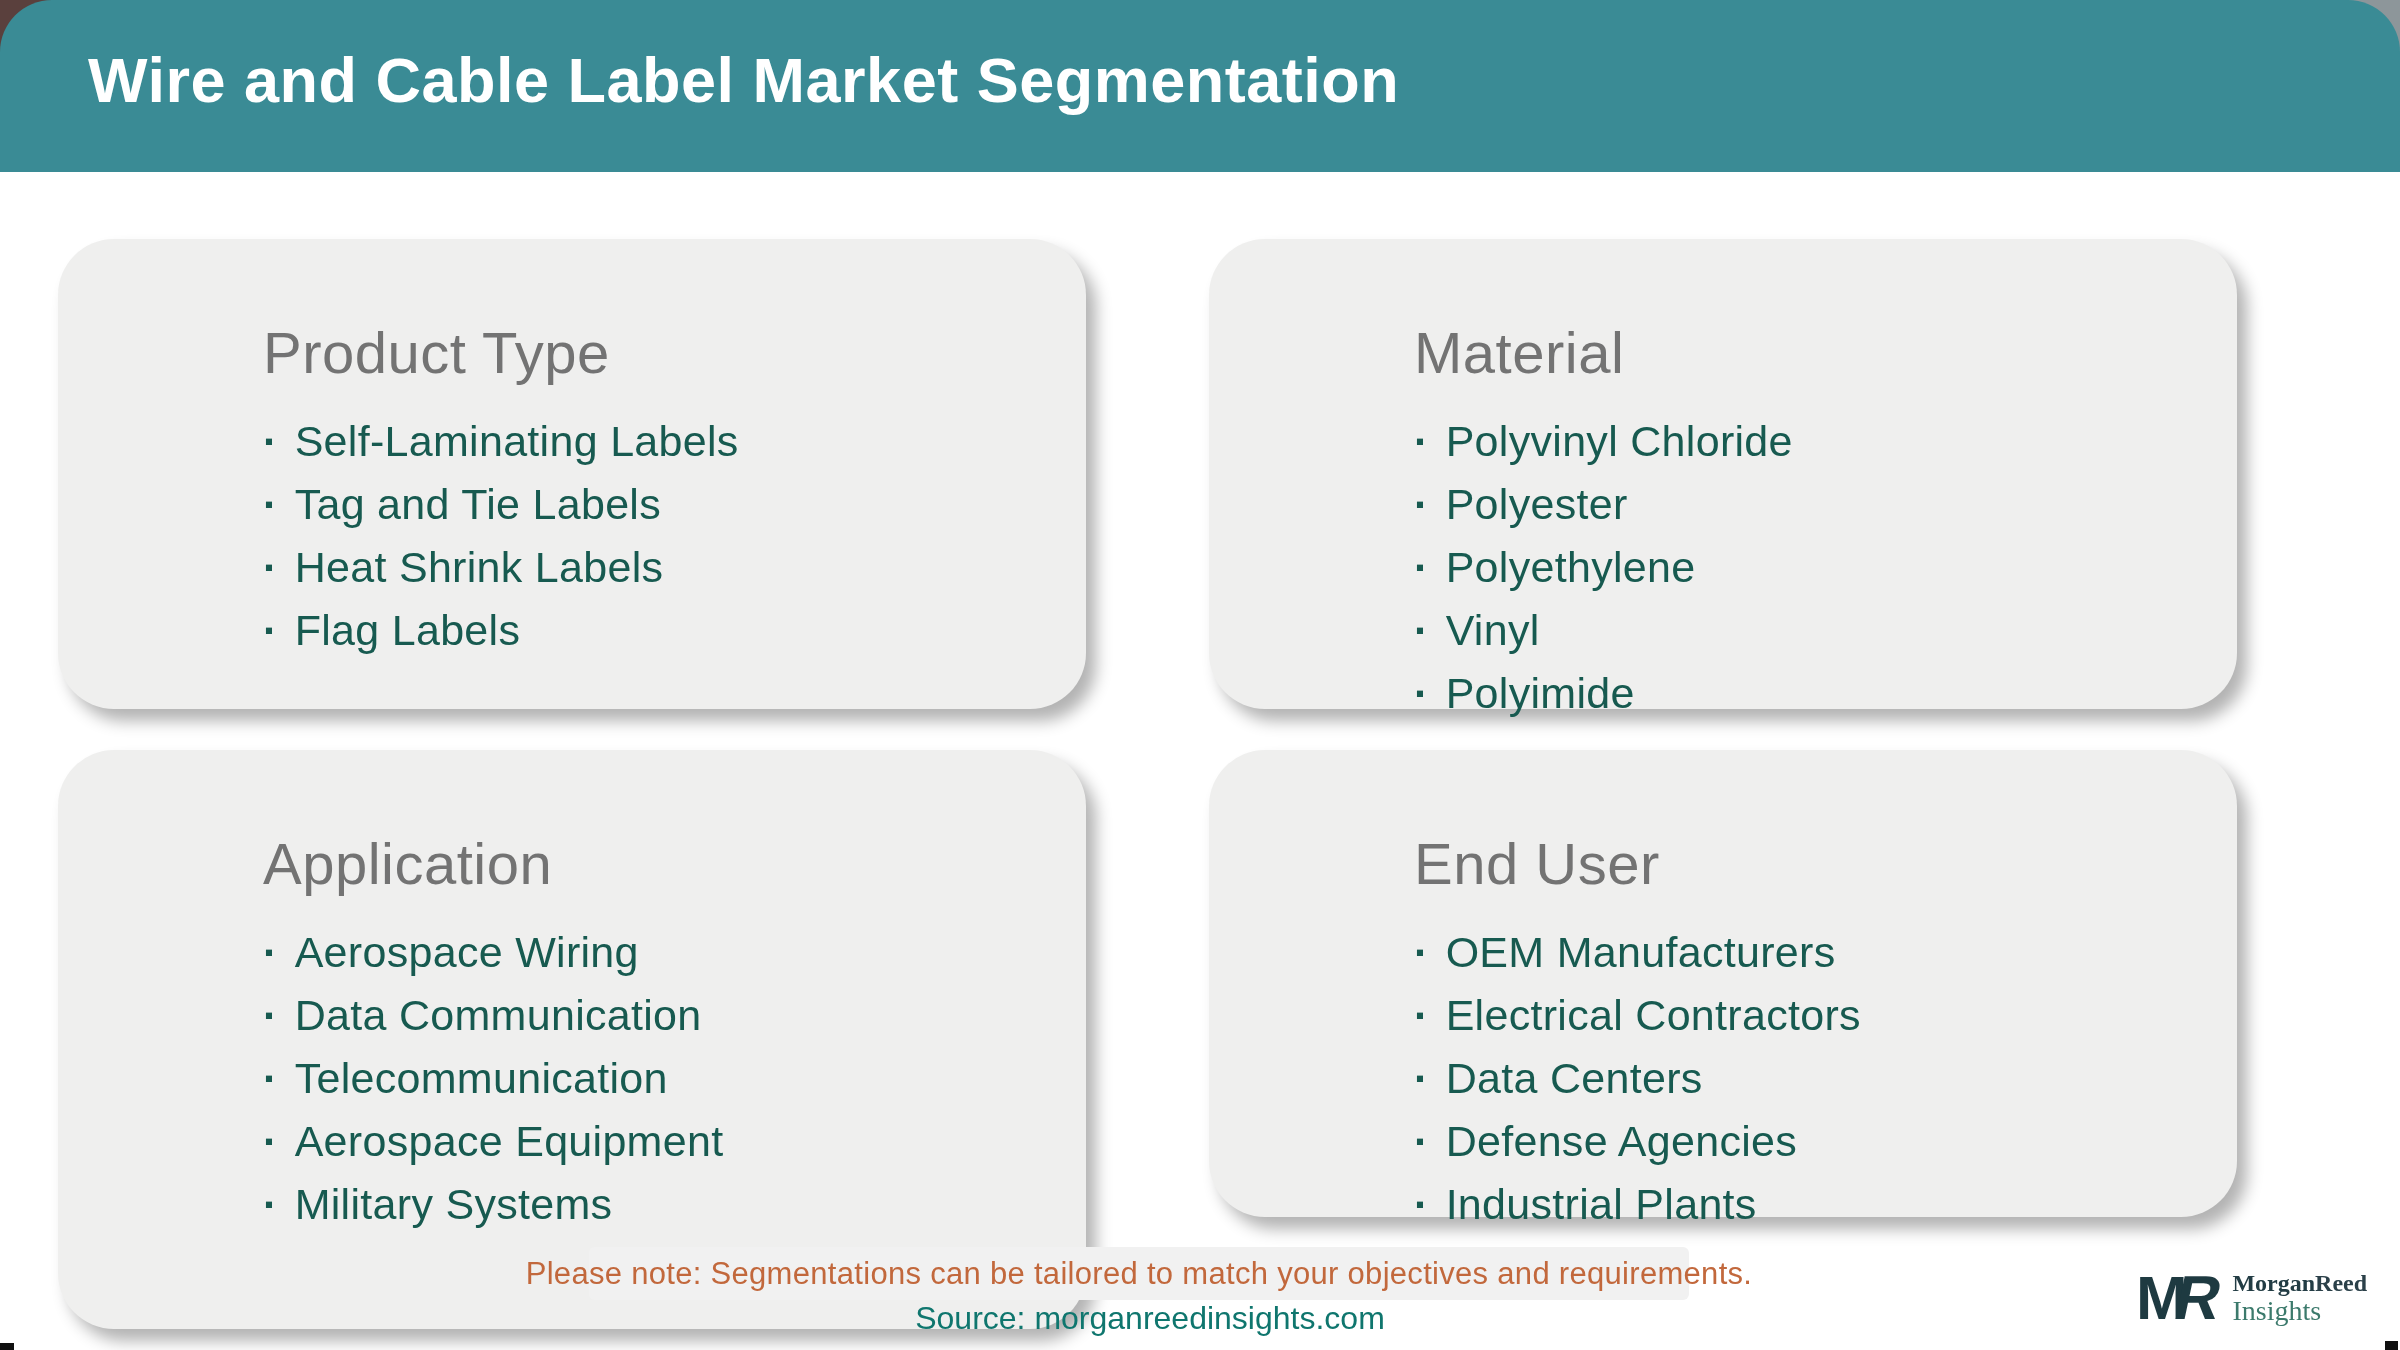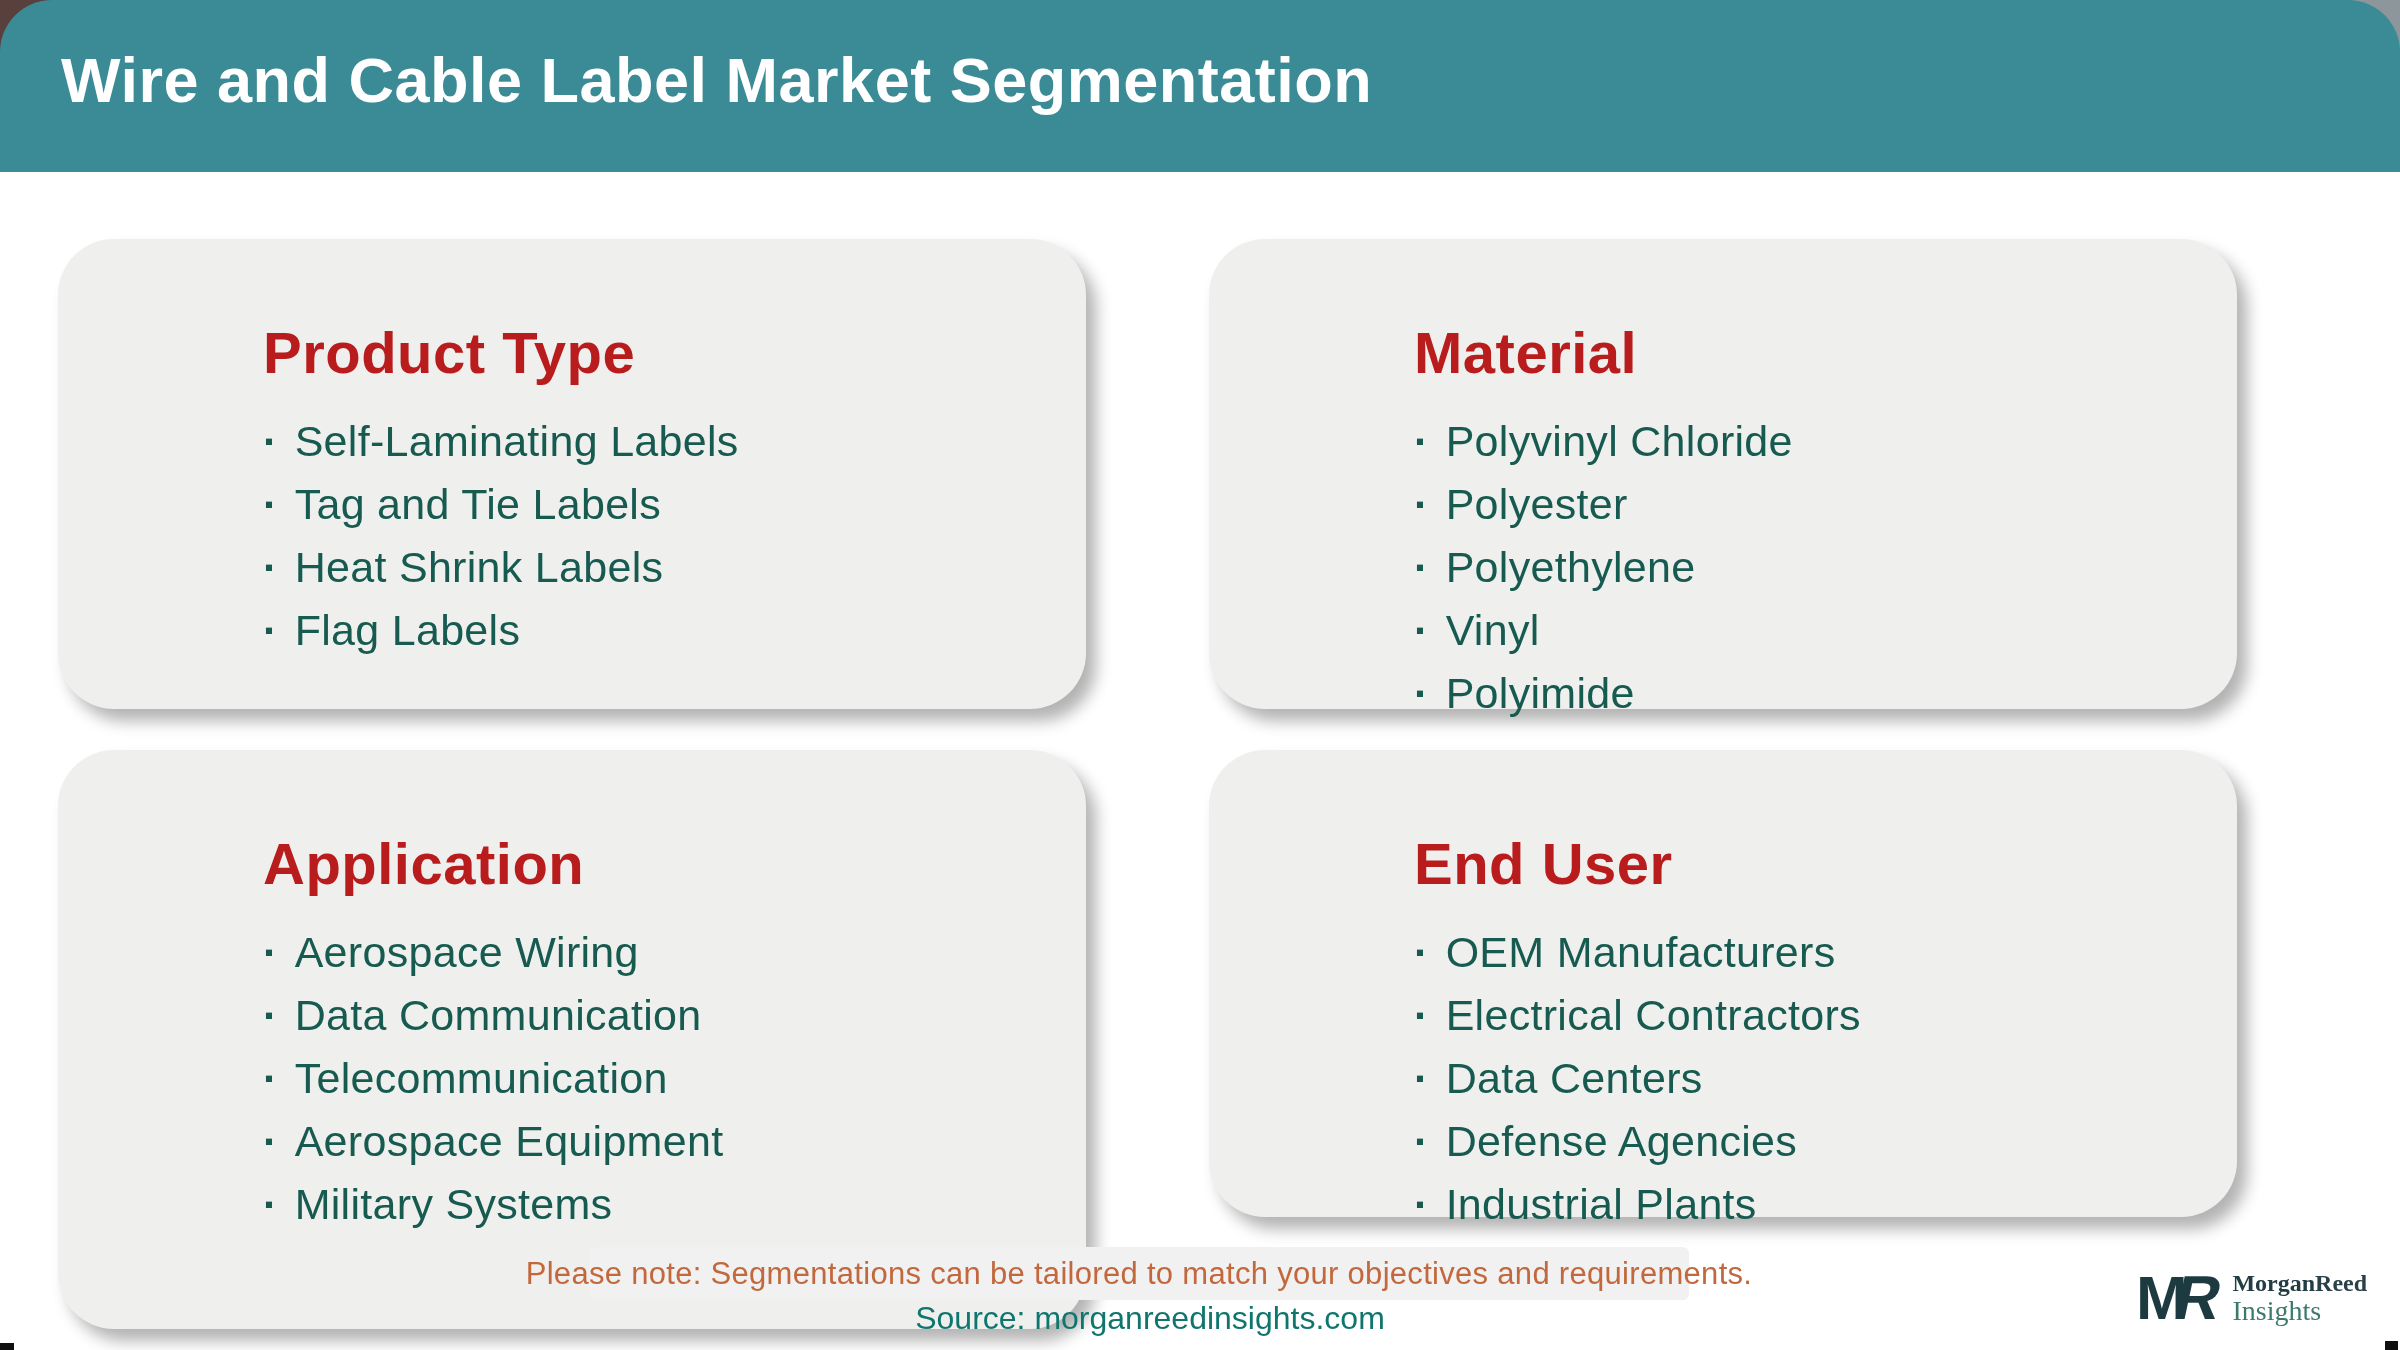--- a/index.html
+++ b/index.html
@@ -10,31 +10,31 @@
   
   .corner{position:absolute;top:0;width:72px;height:72px;z-index:0;}
   .corner.left{left:0;background:#5a403d;}
   .corner.right{right:0;background:#8d969a;}
 
   
   .header{position:absolute;left:0;top:0;width:2400px;height:172px;
           background:#3a8b95;border-radius:52px 52px 0 0;z-index:1;
           display:flex;align-items:center;}
   .header .title{color:#ffffff;font-size:63px;font-weight:800;letter-spacing:0.5px;
-                 padding-left:61px;padding-bottom:12px;white-space:nowrap;}
+                 padding-left:88px;padding-bottom:12px;white-space:nowrap;}
 
   
   .card{position:absolute;background:#efefee;border-radius:56px;
         box-shadow:10px 12px 16px rgba(0,0,0,0.30);
         box-sizing:border-box;padding:80px 50px 0 205px;z-index:1;}
   .card.c1{left:58px;  top:239px; width:1028px; height:470px;}
   .card.c2{left:1209px;top:239px; width:1028px; height:470px;}
   .card.c3{left:58px;  top:750px; width:1028px; height:579px;}
   .card.c4{left:1209px;top:750px; width:1028px; height:467px;}
-  .card h2{margin:0 0 24px 0;font-size:58px;font-weight:700;color:#b91c1c;letter-spacing:0.5px;}
+  .card h2{margin:0 0 24px 0;font-size:58px;font-weight:400;color:#737373;letter-spacing:0.5px;}
   .card ul{margin:0;padding:0;list-style:none;font-size:43px;color:#175a50;
            line-height:63px;letter-spacing:0.3px;font-weight:400;}
   .card li::before{content:"·";margin-right:17px;font-weight:600;}
 
   
   .note-bar{position:absolute;left:589px;top:1247px;width:1100px;height:53px;
             background:#f1f1f1;border-radius:6px;display:flex;align-items:center;
             justify-content:center;z-index:1;}
   .note-bar span{font-size:31px;color:#c2683c;letter-spacing:0.3px;white-space:nowrap;}
   .source{position:absolute;left:830px;top:1300px;width:640px;text-align:center;

